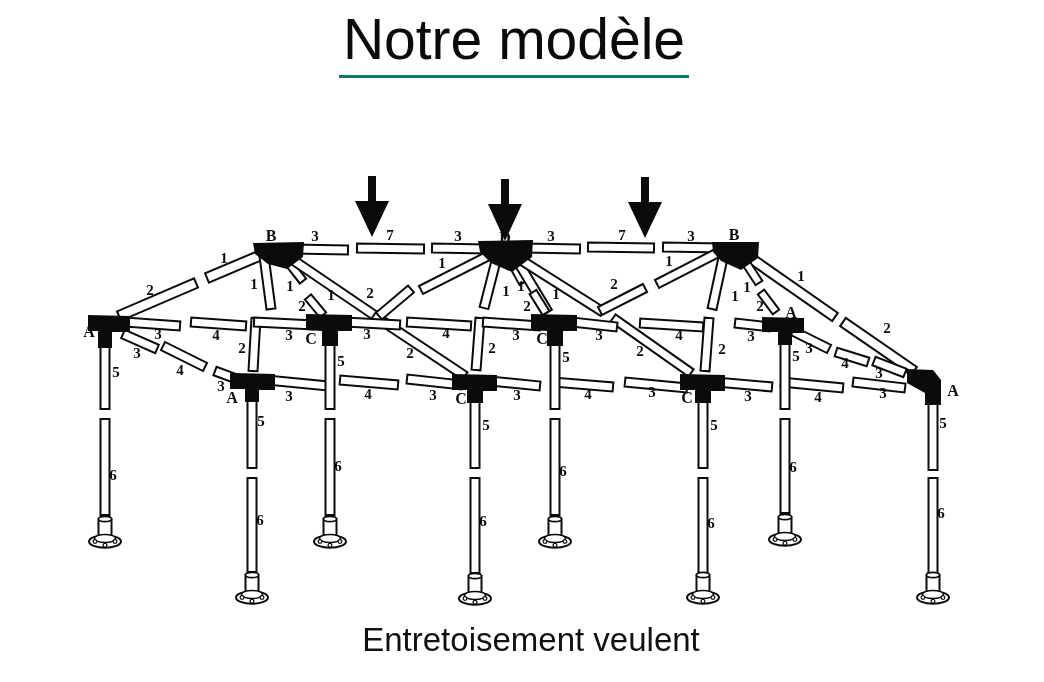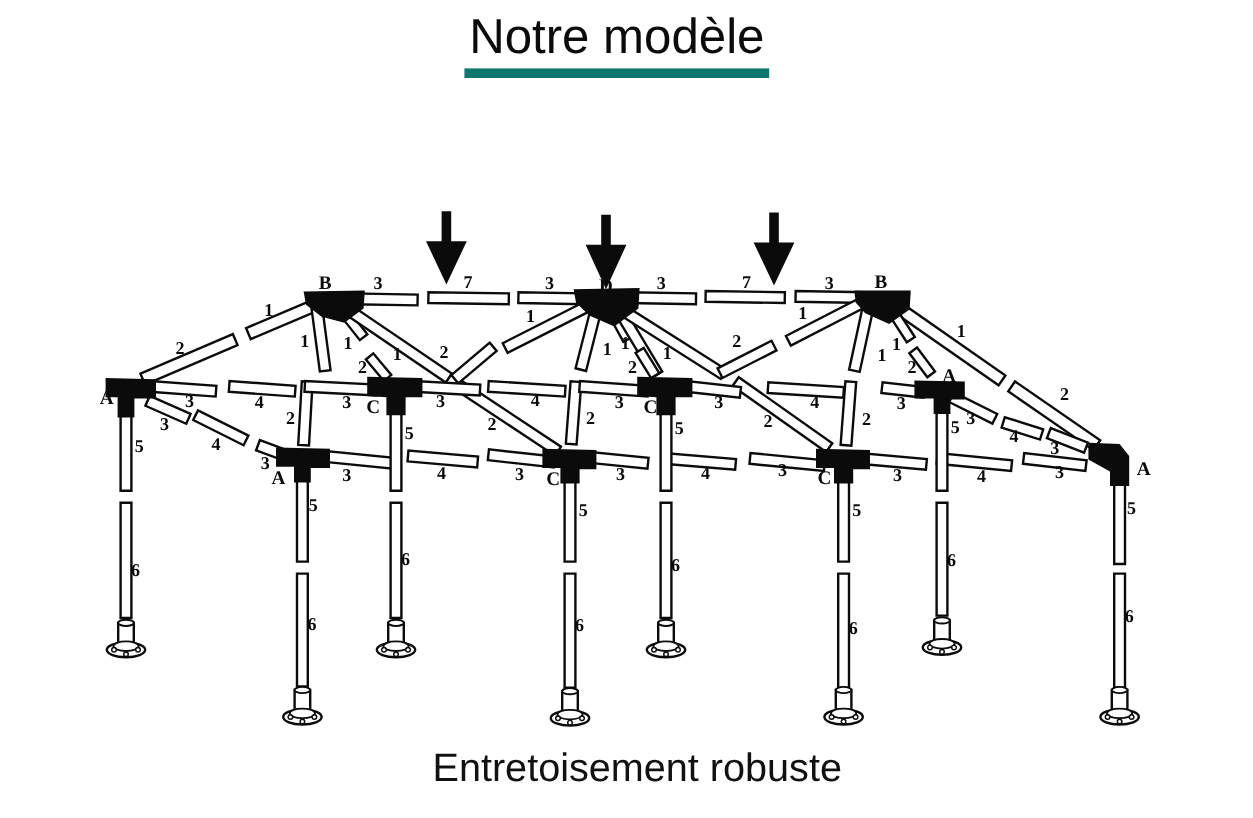--- a/index.html
+++ b/index.html
@@ -1,22 +1,22 @@
 <!DOCTYPE html>
 <html><head>
 <meta charset="utf-8">
 <style>
   html,body{margin:0;padding:0;}
   body{width:1044px;height:682px;background:#ffffff;overflow:hidden;position:relative;
        font-family:"Liberation Sans",sans-serif;}
   .stage{position:absolute;inset:0;width:1044px;height:682px;background:#ffffff;}
   #frame-svg{position:absolute;left:0;top:0;}
   .page-title-wrap{position:absolute;top:8px;left:0;right:16px;text-align:center;z-index:2;}
-  .page-title{display:inline-block;margin:0;font-size:41px;font-weight:400;color:#0b0b0b;
-       line-height:1.12;border-bottom:8px solid #0f766e;padding:0 4px 3px 4px;letter-spacing:0px;}
+  .page-title{display:inline-block;margin:0;font-size:57px;font-weight:400;color:#0b0b0b;
+       line-height:1.12;border-bottom:3px solid #0f766e;padding:0 4px 3px 4px;letter-spacing:0px;}
   .subtitle{position:absolute;top:124px;left:0;right:0;padding-left:64px;text-align:center;
        font-size:31px;color:#111;z-index:2;}
   .caption{position:absolute;top:621px;left:0;right:0;padding-left:18px;text-align:center;
        font-size:33px;color:#111;z-index:2;}
   .seg-label{font-family:"Liberation Serif",serif;font-size:15px;font-weight:600;fill:#0b0b0b;}
   .node-label{font-family:"Liberation Serif",serif;font-size:16px;font-weight:700;fill:#0b0b0b;}
 </style>
 </head>
 <body>
 
@@ -244,14 +244,14 @@
       <text x="461" y="404" text-anchor="middle" class="node-label">C</text>
       <text x="687" y="403" text-anchor="middle" class="node-label">C</text>
       <text x="953" y="396" text-anchor="middle" class="node-label">A</text>
     </svg>
 
   <div class="page-title-wrap">
     <h1 class="page-title">Notre modèle</h1>
   </div>
 
 
-  <div class="caption">Entretoisement robuste</div>
+  <div class="caption">Entretoisement veulent</div>
 </div>
 
 </body></html>

